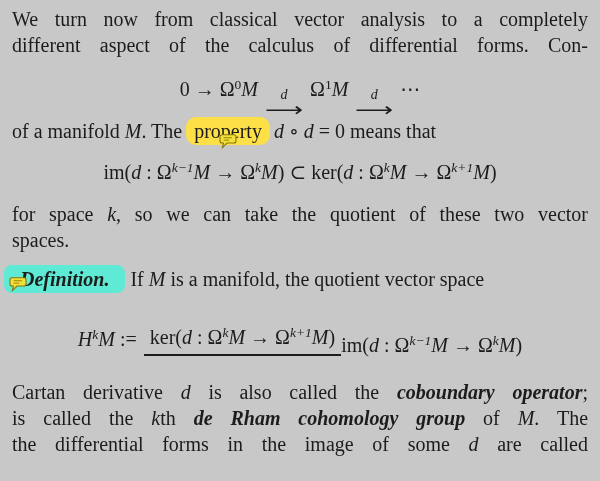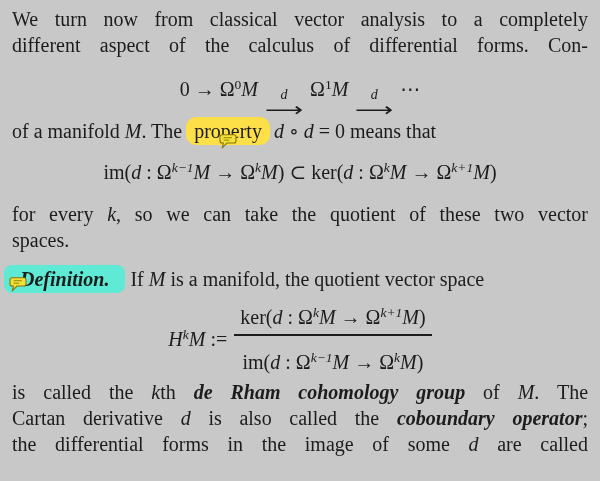--- a/index.html
+++ b/index.html
@@ -59,21 +59,21 @@
   .def-line { margin-top: 11px; height: 30px; line-height: 30px; }
   .f3 {
     margin-top: 12px;
     height: 66px;
     display: flex;
     justify-content: center;
     align-items: center;
   }
   .frac {
     display: inline-flex;
-    flex-direction: column;
+    flex-direction: row;
     align-items: center;
     margin-left: 7px;
   }
   .frac .num { padding: 0 6px 3px; border-bottom: 2px solid #1c1c1c; line-height: 28px; }
   .frac .den { padding-top: 12px; line-height: 28px; }
   .p3 { margin-top: 7px; }
   .note-icon { position: absolute; width: 18px; height: 15px; cursor: pointer; }
   .note-icon svg { display: block; }
   #note1 { left: 219px; top: 134px; }
   #note2 { left: 9px;  top: 277px; }
@@ -93,37 +93,37 @@
         </span><span>Ω</span><span class="sup">1</span><span class="i">M</span><span class="stack">
           <span class="top">d</span>
           <span class="bot">⟶</span>
         </span><span>⋯</span></div>
 
     <div class="line prop-line"><span>of a manifold </span><span class="i">M</span><span>. The </span><span class="hlteal">property</span><span> </span><span class="i">d</span><span> ∘ </span><span class="i">d</span><span> = 0 means that</span></div>
 
     <div class="formula f2"><span>im(</span><span class="i">d</span><span> : </span><span>Ω</span><span class="sup i">k−1</span><span class="i">M</span><span> → </span><span>Ω</span><span class="sup i">k</span><span class="i">M</span><span>) ⊂ ker(</span><span class="i">d</span><span> : </span><span>Ω</span><span class="sup i">k</span><span class="i">M</span><span> → </span><span>Ω</span><span class="sup i">k+1</span><span class="i">M</span><span>)</span></div>
 
     <div class="p2">
-      <div class="line just"><span>for every </span><span class="i">k</span><span>, so we can take the quotient of these two vector</span></div>
+      <div class="line just"><span>for space </span><span class="i">k</span><span>, so we can take the quotient of these two vector</span></div>
       <div class="line">spaces.</div>
     </div>
 
     <div class="line def-line"><span class="hlblue b">Definition.</span><span> If </span><span class="i">M</span><span> is a manifold, the quotient vector space</span></div>
 
     <div class="f3">
       <span class="lhs"><span class="i">H</span><span class="sup i">k</span><span class="i">M</span><span> := </span></span>
       <span class="frac">
         <span class="num"><span>ker(</span><span class="i">d</span><span> : </span><span>Ω</span><span class="sup i">k</span><span class="i">M</span><span> → </span><span>Ω</span><span class="sup i">k+1</span><span class="i">M</span><span>)</span></span>
         <span class="den"><span>im(</span><span class="i">d</span><span> : </span><span>Ω</span><span class="sup i">k−1</span><span class="i">M</span><span> → </span><span>Ω</span><span class="sup i">k</span><span class="i">M</span><span>)</span></span>
       </span>
     </div>
 
     <div class="p3">
+      <div class="line just"><span>Cartan derivative </span><span class="i">d</span><span> is also called the </span><span class="bi">coboundary operator</span><span>;</span></div>
       <div class="line just"><span>is called the </span><span class="i">k</span><span>th </span><span class="bi">de Rham cohomology group</span><span> of </span><span class="i">M</span><span>. The</span></div>
-      <div class="line just"><span>Cartan derivative </span><span class="i">d</span><span> is also called the </span><span class="bi">coboundary operator</span><span>;</span></div>
       <div class="line just"><span>the differential forms in the image of some </span><span class="i">d</span><span> are called</span></div>
     </div>
 
   </div>
 
   <span class="note-icon" id="note1">
     <svg width="18" height="15" viewBox="0 0 18 15" xmlns="http://www.w3.org/2000/svg">
       <path d="M3 0.8 H15 a2 2 0 0 1 2 2 V7 a2 2 0 0 1 -2 2 H8 L3.4 13.6 L4.4 9 H3 a2 2 0 0 1 -2 -2 V2.8 a2 2 0 0 1 2 -2 Z" fill="#f3e13a" stroke="#86750a" stroke-width="1.1"></path>
       <line x1="4.6" y1="3.7" x2="13" y2="3.7" stroke="#a5950f" stroke-width="1.2"></line>
       <line x1="4.6" y1="6.2" x2="10.2" y2="6.2" stroke="#a5950f" stroke-width="1.2"></line>

